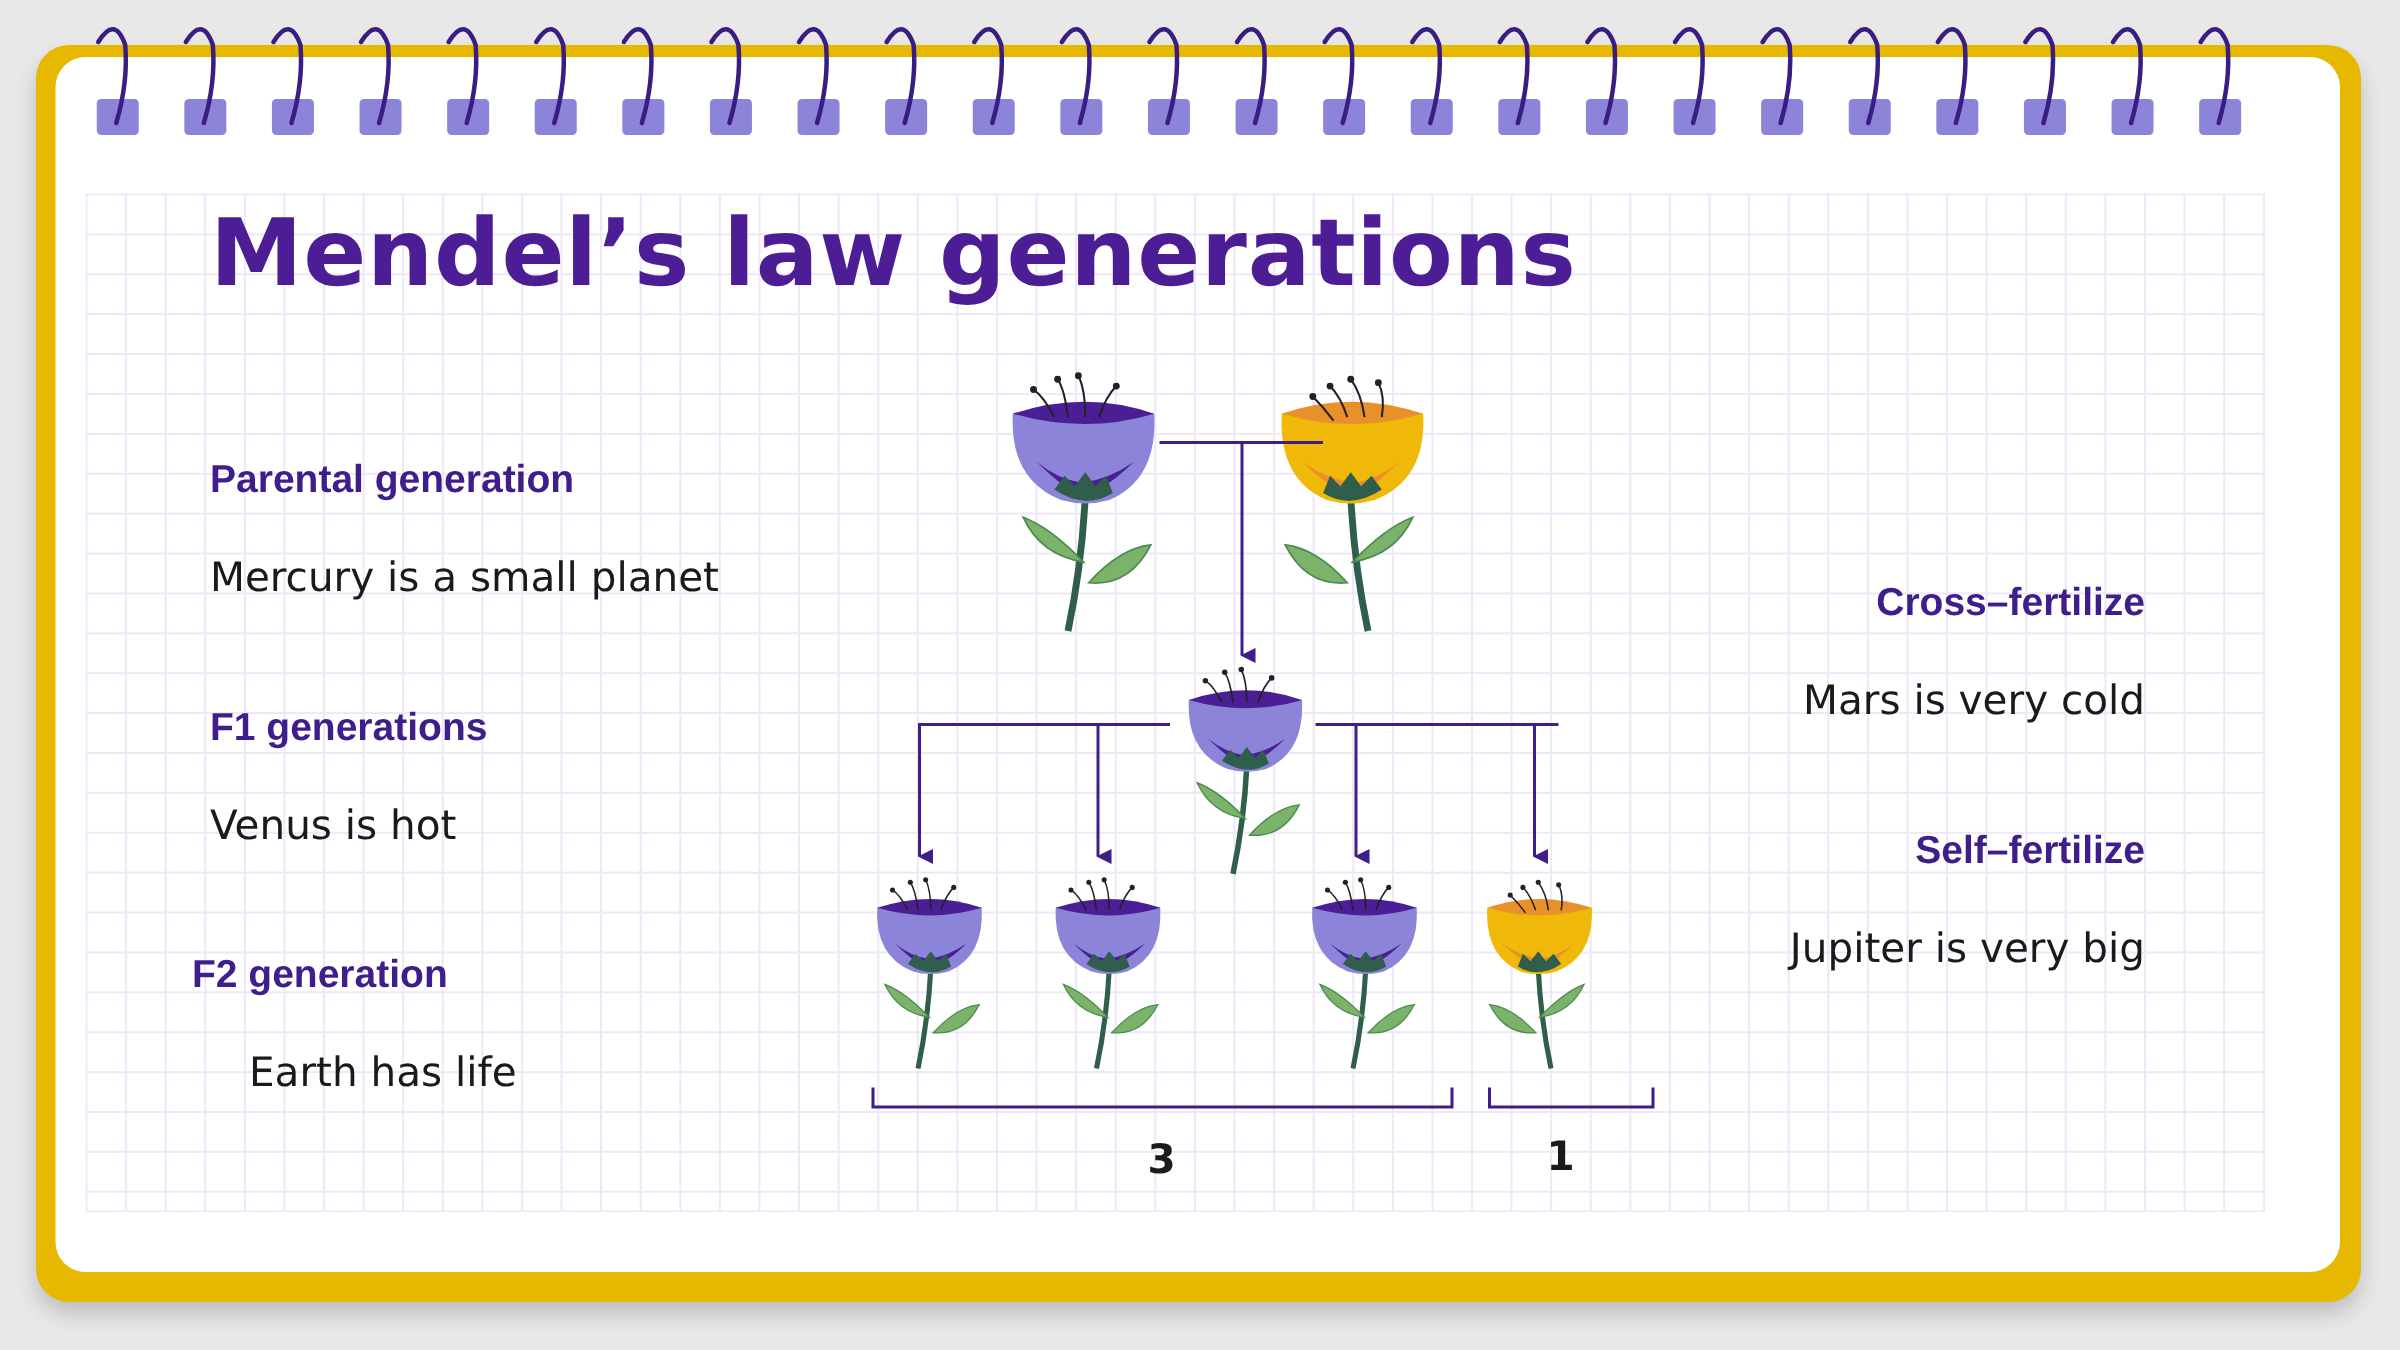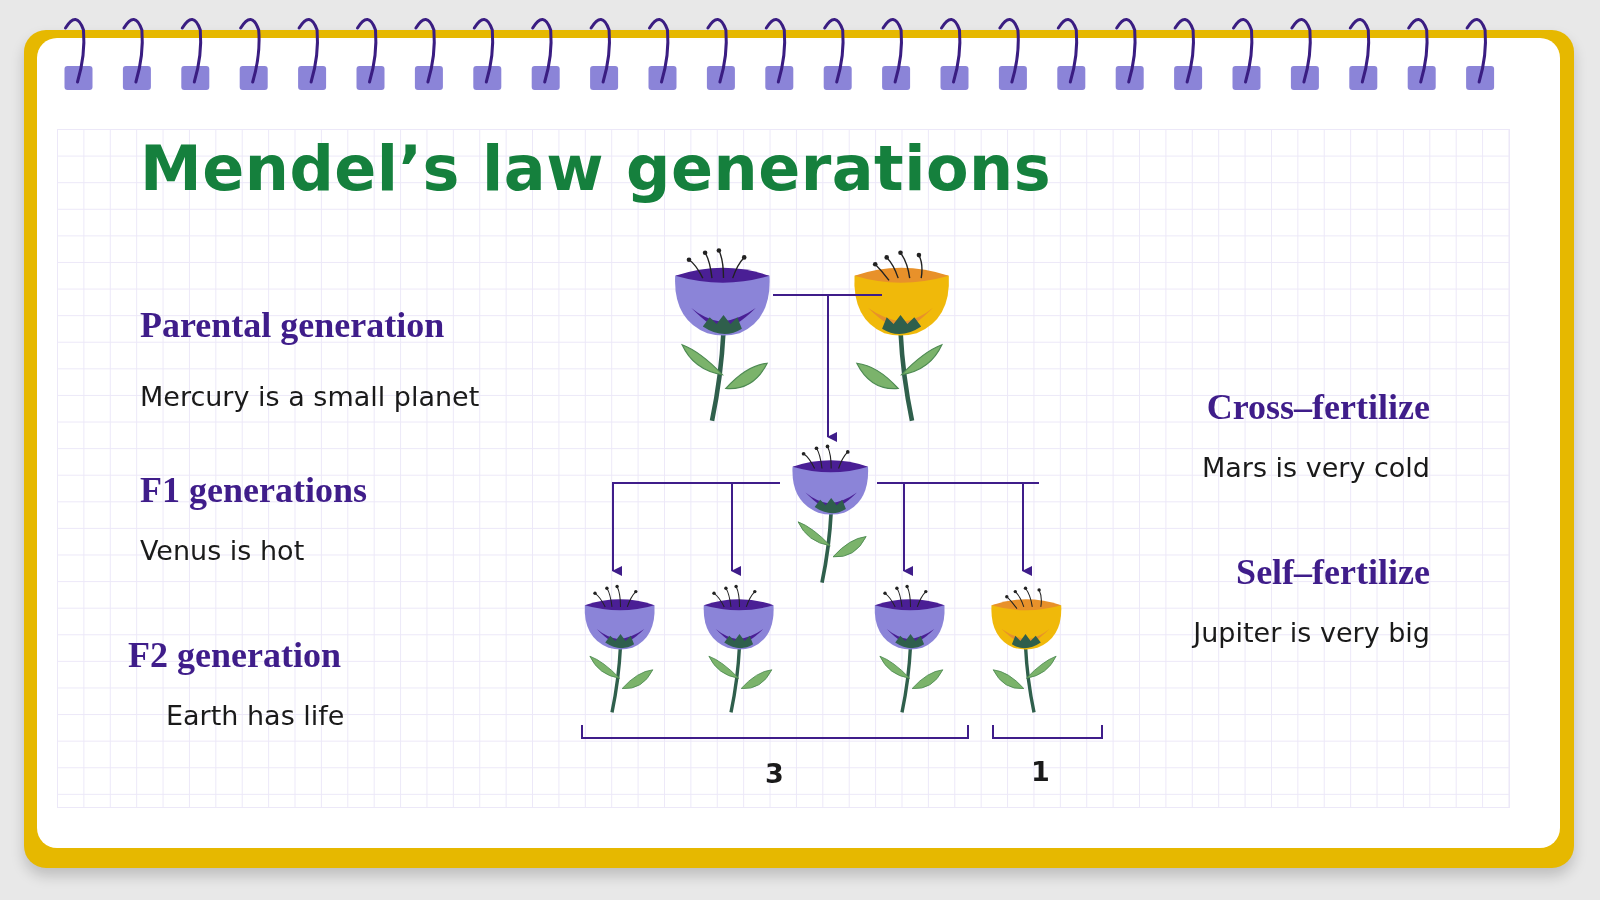--- a/index.html
+++ b/index.html
@@ -5,22 +5,22 @@
   html, body { margin:0; padding:0; }
   body { width:1600px; height:900px; background:#e8e8e8; position:relative; overflow:hidden; font-family:"Liberation Sans", sans-serif; }
   .backing { position:absolute; left:24px; top:30px; width:1550px; height:838px; background:#e6b800; border-radius:22px; box-shadow:0 8px 14px rgba(0,0,0,0.18); }
   .page { position:absolute; left:37px; top:38px; width:1523px; height:810px; background:#ffffff; border-radius:20px; }
   .grid { position:absolute; left:57px; top:129px; width:1452px; height:678px;
     background-image:
       linear-gradient(to right, #ece8f8 1px, transparent 1px),
       linear-gradient(to bottom, #ece8f8 1px, transparent 1px);
     background-size:26.4px 26.6px; border-right:1px solid #ece8f8; border-bottom:1px solid #ece8f8; }
   .rings { position:absolute; left:0; top:0; width:1600px; height:100px; }
-  .title { position:absolute; left:140px; top:132px; margin:0; font-size:62px; font-weight:700; color:#15803d; letter-spacing:0.5px; font-family:"DejaVu Sans", sans-serif; }
-  .h { position:absolute; margin:0; font-size:36px; font-weight:700; color:#3f1d8a; font-family:Liberation Serif, serif; white-space:nowrap; }
+  .title { position:absolute; left:140px; top:132px; margin:0; font-size:62px; font-weight:700; color:#4c1d95; letter-spacing:0.5px; font-family:"DejaVu Sans", sans-serif; }
+  .h { position:absolute; margin:0; font-size:26px; font-weight:700; color:#3f1d8a; font-family:Liberation Sans, sans-serif; white-space:nowrap; }
   .p { position:absolute; margin:0; font-size:27px; color:#1a1a1a; font-family:"DejaVu Sans", sans-serif; white-space:nowrap; }
   .right { text-align:center; }
   .diagram { position:absolute; left:0; top:0; width:1600px; height:900px; pointer-events:none; }
   .count { position:absolute; font-size:27px; font-weight:700; color:#1a1a1a; font-family:"DejaVu Sans", sans-serif; }
 </style>
 </head>
 <body>
 
 <div class="backing"></div>
 <div class="page"></div>
@@ -76,21 +76,21 @@
     <rect x="1407.7" y="66" width="28" height="24" rx="3" fill="#8b84d8"></rect>
     <path d="M1408.7,28 Q1419.7,10 1426.7,30 Q1428.7,55 1420.7,82" stroke="#3a1d82" stroke-width="3" fill="none" stroke-linecap="round"></path>
     <rect x="1466.1" y="66" width="28" height="24" rx="3" fill="#8b84d8"></rect>
     <path d="M1467.1,28 Q1478.1,10 1485.1,30 Q1487.1,55 1479.1,82" stroke="#3a1d82" stroke-width="3" fill="none" stroke-linecap="round"></path>
   </svg>
 
 <h1 class="title">Mendel’s law generations</h1>
 
 <div>
   <h2 class="h" style="left:140px;top:304px;">Parental generation</h2>
-  <p class="p" style="left:140px;top:370px;margin-top:11px;">Mercury is a small planet</p>
+  <p class="p" style="left:140px;top:370px;">Mercury is a small planet</p>
   <h2 class="h" style="left:140px;top:469px;">F1 generations</h2>
   <p class="p" style="left:140px;top:535px;">Venus is hot</p>
   <h2 class="h" style="left:128px;top:634px;">F2 generation</h2>
   <p class="p" style="left:140px;top:700px;margin-left:26px;">Earth has life</p>
 </div>
 
 <div>
   <h2 class="h right" style="right:170px;top:386px;">Cross–fertilize</h2>
   <p class="p right" style="right:170px;top:452px;">Mars is very cold</p>
   <h2 class="h right" style="right:170px;top:551px;">Self–fertilize</h2>

